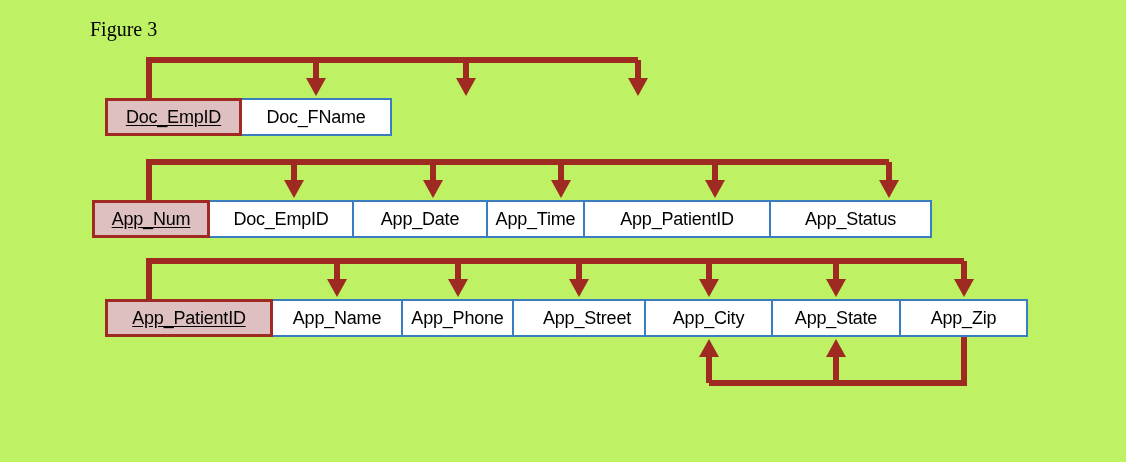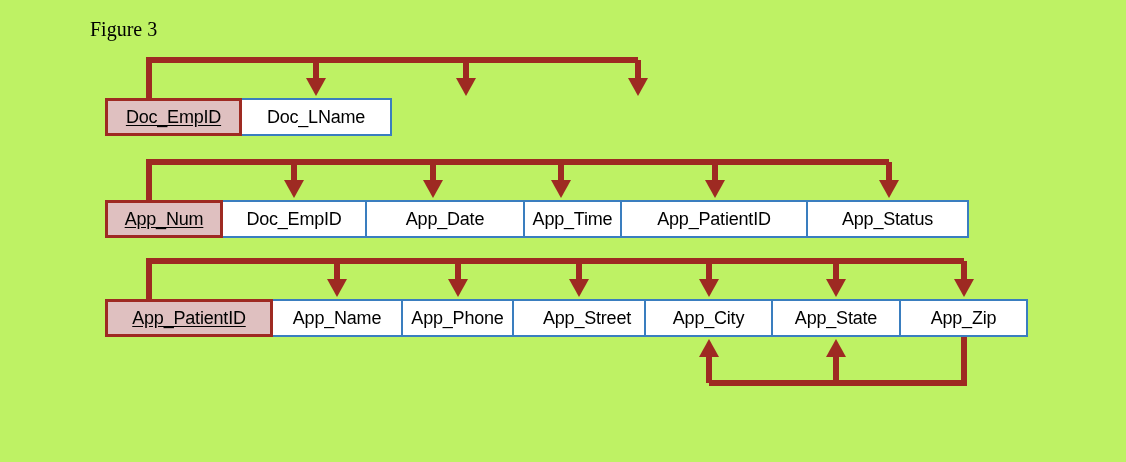--- a/index.html
+++ b/index.html
@@ -111,31 +111,31 @@
       <path d="M 836 383 L 836 357" stroke="#9e2a22" stroke-width="6" fill="none" stroke-linecap="butt" stroke-linejoin="miter"></path>
       <polygon points="826,357 846,357 836,339" fill="#9e2a22"></polygon>
     </svg>
 
   <div id="relations-layer">
       <div class="relation" style="left: 105px; top: 98px; height: 38px;">
         <div class="attr pk" style="width: 137px;">
           <span class="attr-text">Doc_EmpID</span>
         </div>
         <div class="attr" style="width: 152px;">
-          <span class="attr-text">Doc_LName</span>
+          <span class="attr-text">Doc_FName</span>
         </div>
       </div>
-      <div class="relation" style="left: 105px; top: 200px; height: 38px;">
+      <div class="relation" style="left: 92px; top: 200px; height: 38px;">
         <div class="attr pk" style="width: 118px;">
           <span class="attr-text">App_Num</span>
         </div>
         <div class="attr" style="width: 146px;">
           <span class="attr-text">Doc_EmpID</span>
         </div>
-        <div class="attr" style="width: 160px;">
+        <div class="attr" style="width: 136px;">
           <span class="attr-text">App_Date</span>
         </div>
         <div class="attr" style="width: 99px;">
           <span class="attr-text">App_Time</span>
         </div>
         <div class="attr" style="width: 188px;">
           <span class="attr-text">App_PatientID</span>
         </div>
         <div class="attr" style="width: 163px;">
           <span class="attr-text">App_Status</span>

